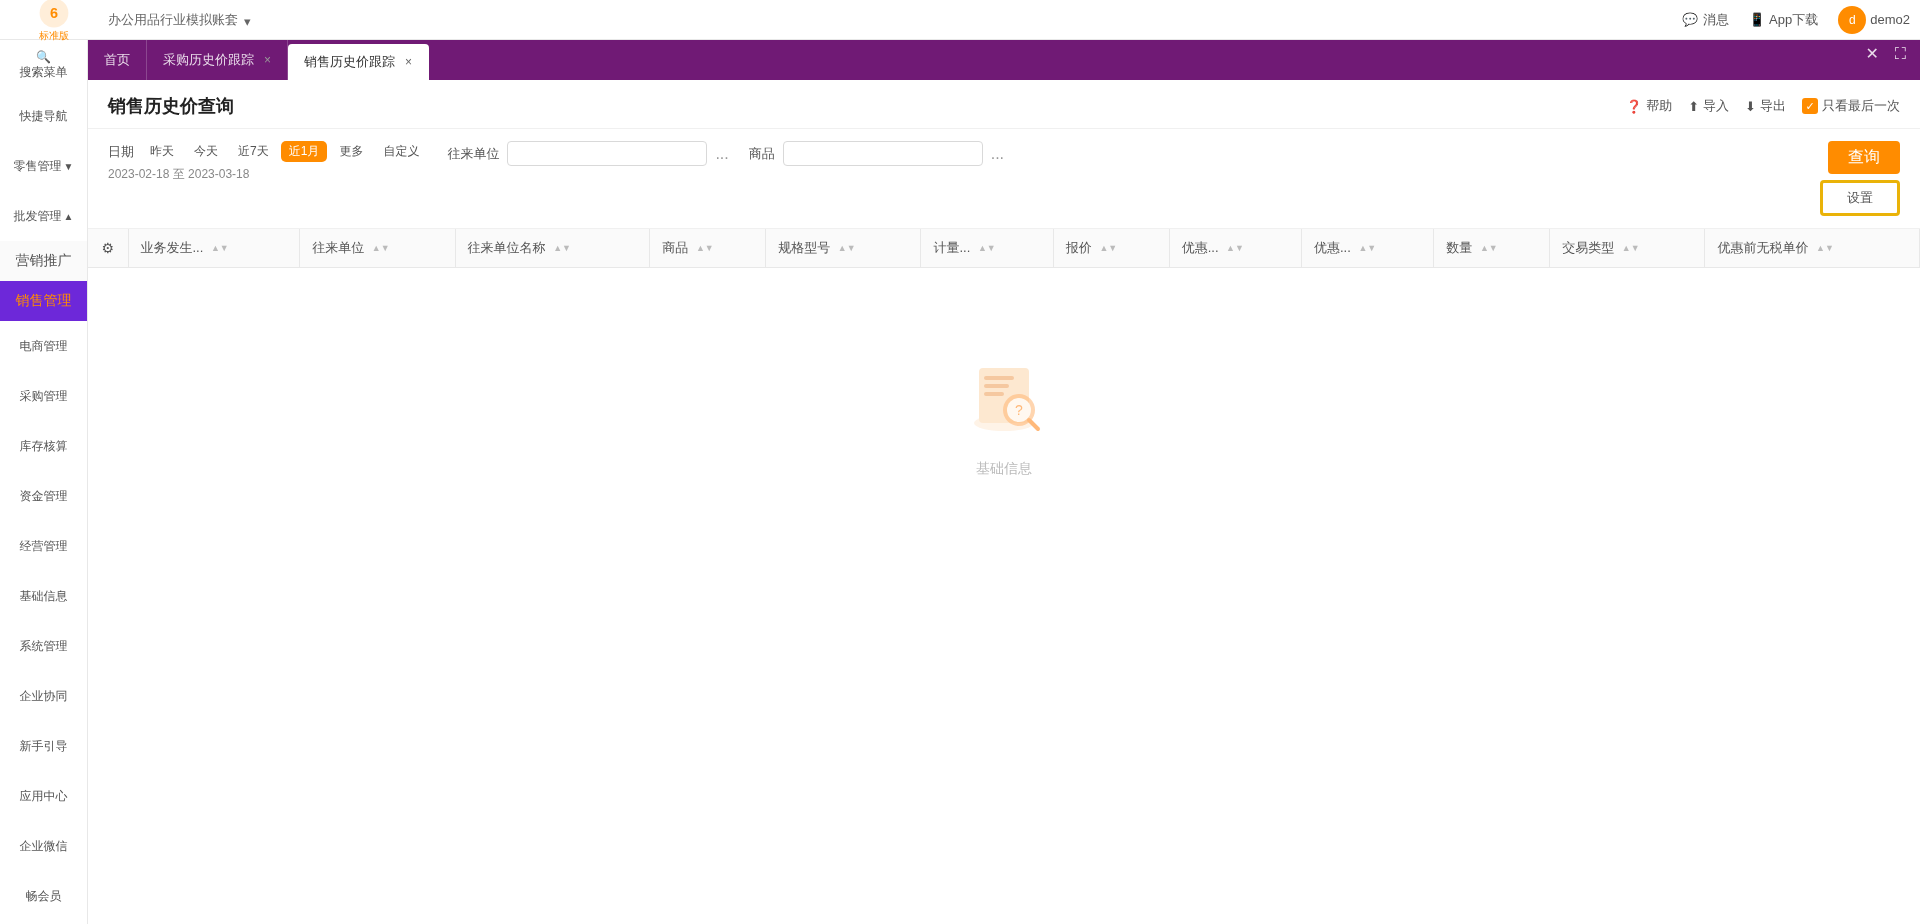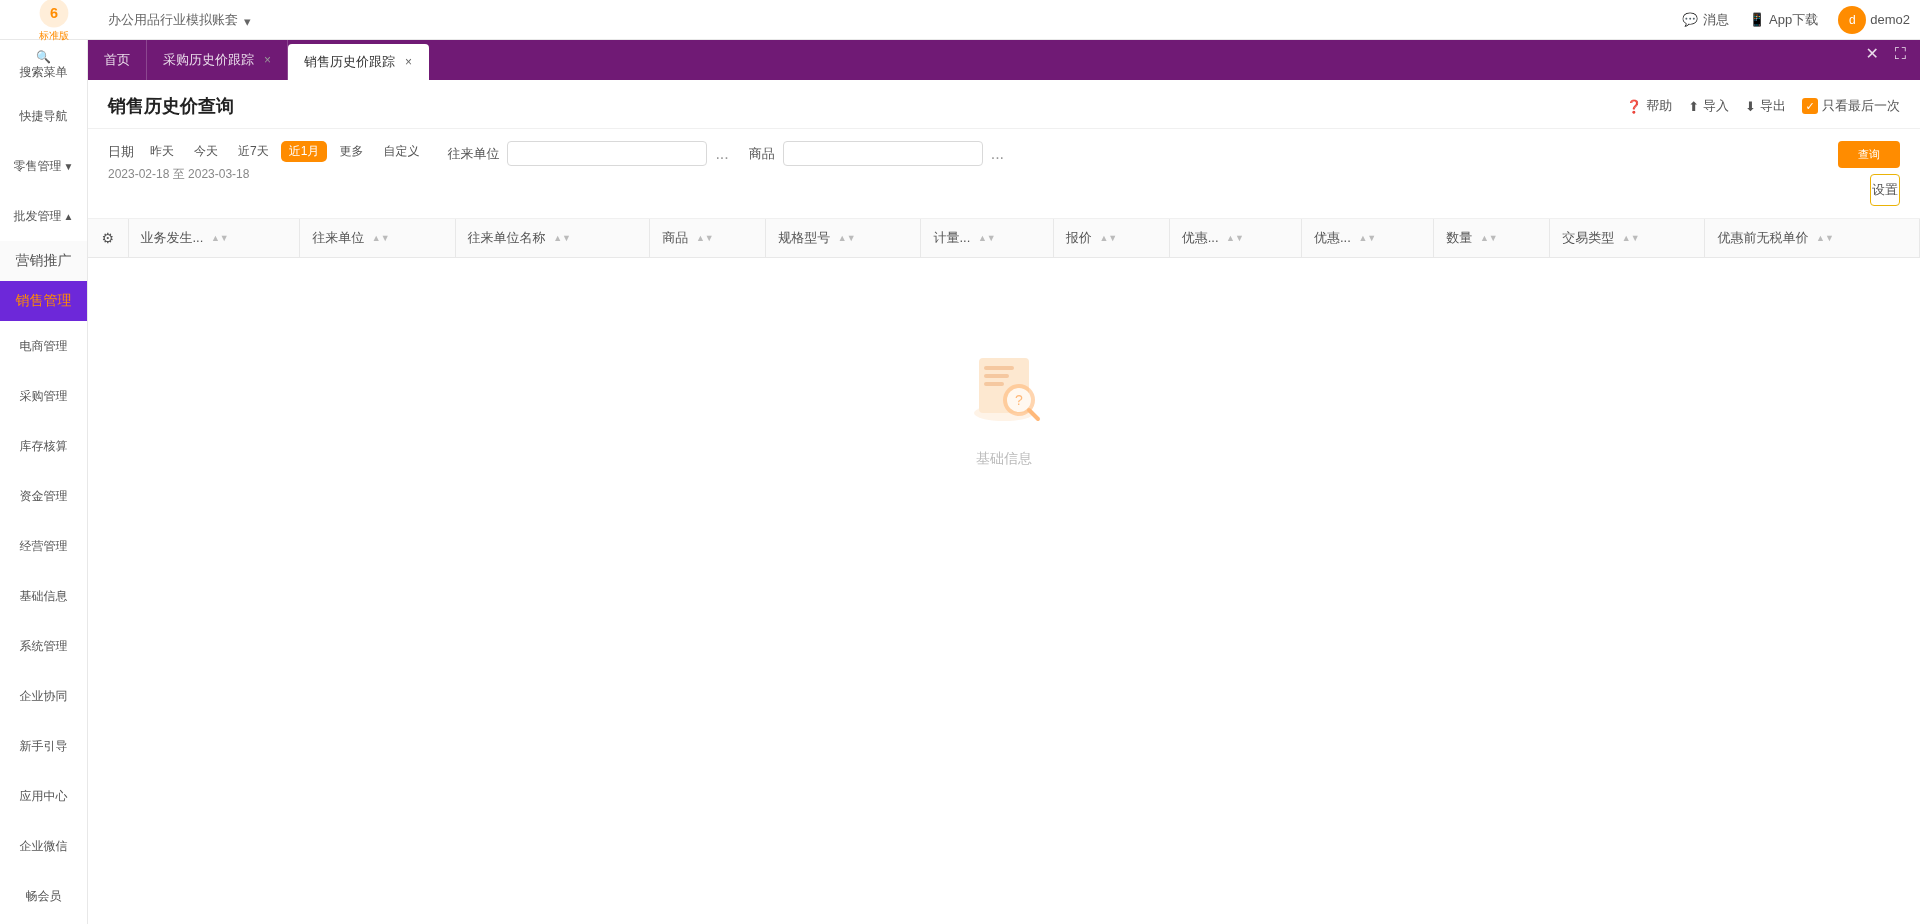--- a/index.html
+++ b/index.html
@@ -291,30 +291,30 @@
       color: #999;
       font-size: 16px;
       cursor: pointer;
     }
     .action-btn-primary {
       background: #ff8c00;
       color: #fff;
       border: none;
       border-radius: 4px;
       padding: 6px 20px;
-      font-size: 11px;
+      font-size: 16px;
       cursor: pointer;
       text-align: center;
     }
     .action-btn-secondary {
       background: #fff;
       color: #555;
-      border: 1px solid #eab308;
+      border: 3px solid #eab308;
       border-radius: 4px;
-      padding: 6px 1px;
+      padding: 6px 24px;
       font-size: 13px;
       cursor: pointer;
     }
     .filter-right-actions {
       margin-left: auto;
       display: flex;
       flex-direction: column;
       gap: 6px;
       align-items: flex-end;
     }

